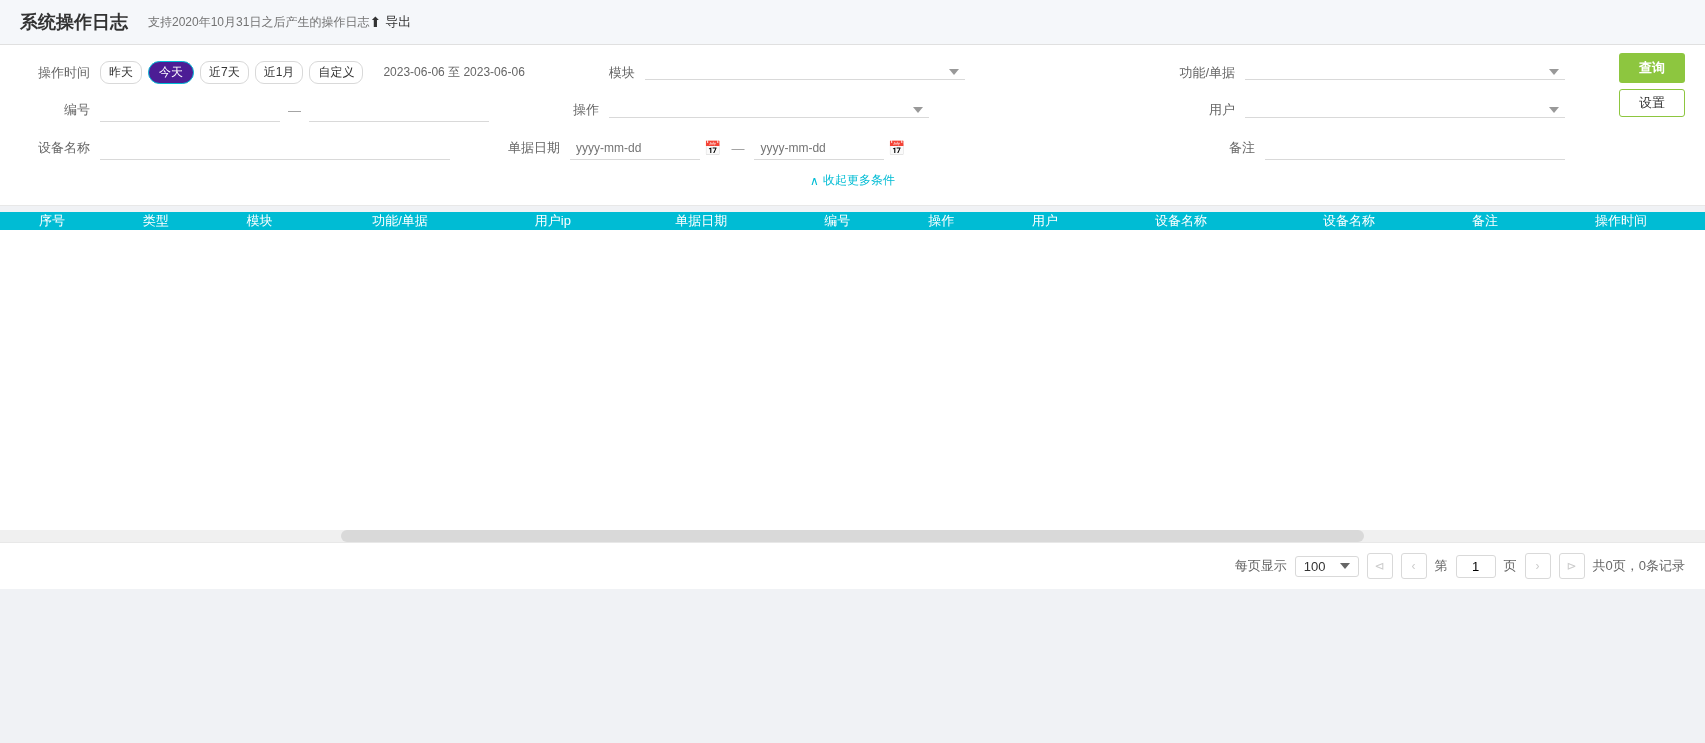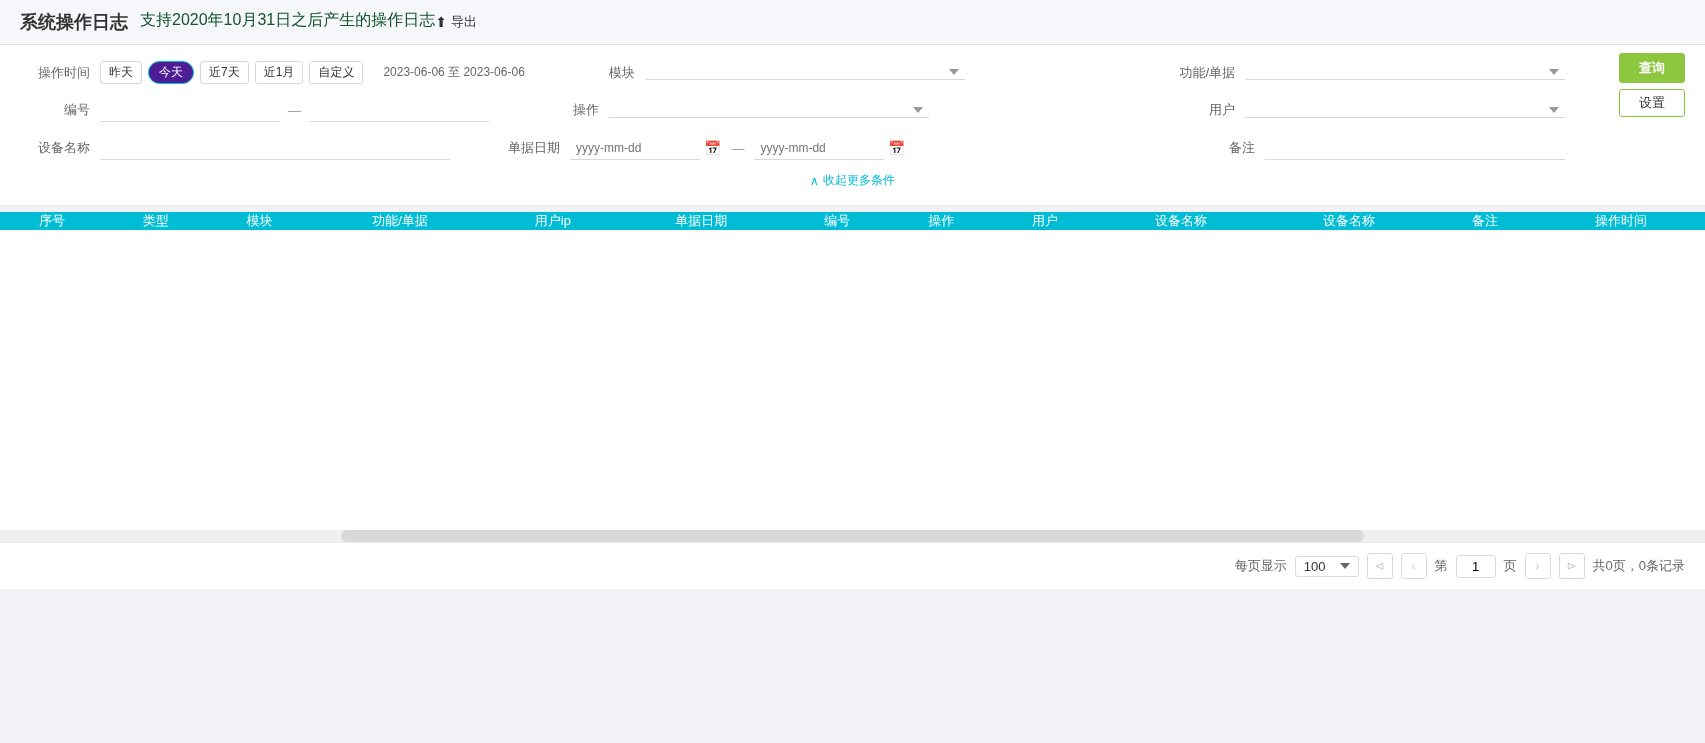--- a/index.html
+++ b/index.html
@@ -1,31 +1,32 @@
 <!DOCTYPE html>
 <html><head>
   <meta charset="utf-8">
   <style>
     * { box-sizing: border-box; margin: 0; padding: 0; }
     body { font-family: "Microsoft YaHei", "PingFang SC", sans-serif; font-size: 13px; background: #f0f2f5; color: #333; }
 
     .page-title-area {
       display: flex;
-      gap: 12px;
+      align-items: center;
+      gap: 20px;
     }
 
     .page-title {
       font-size: 18px;
       font-weight: bold;
       color: #333;
     }
 
     .page-subtitle {
-      font-size: 16px;
-      color: #14532d;
+      font-size: 12px;
+      color: #737373;
     }
 
     .export-btn {
       display: flex;
       align-items: center;
       gap: 4px;
       background: none;
       border: none;
       color: #333;
       cursor: pointer;
@@ -50,21 +51,21 @@
     .time-selector {
       display: flex;
       align-items: center;
       gap: 6px;
     }
 
     .time-btn {
       padding: 2px 8px;
       border: 1px solid #d9d9d9;
       background: #fff;
-      border-radius: 3px;
+      border-radius: 9px;
       cursor: pointer;
       font-size: 12px;
       color: #333;
     }
 
     .time-btn.active {
       background: #4c1d95;
       color: #fff;
       border-color: #00bcd4;
       border-radius: 50px;

